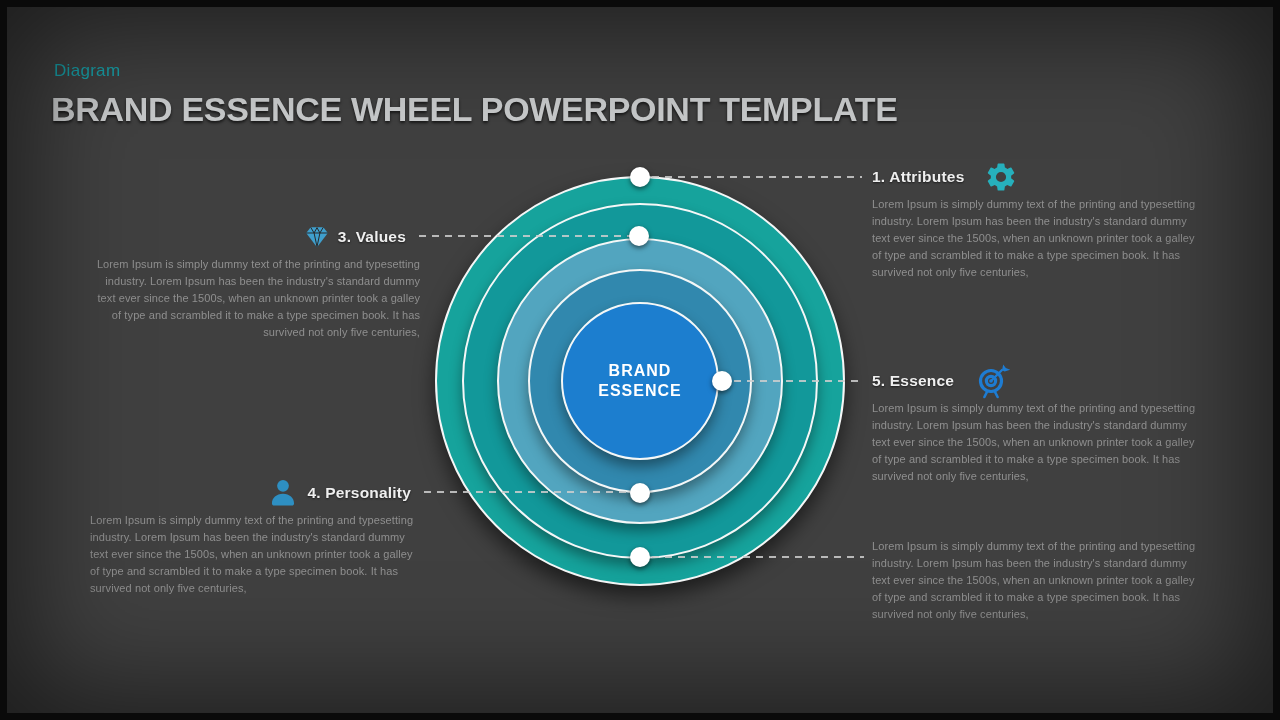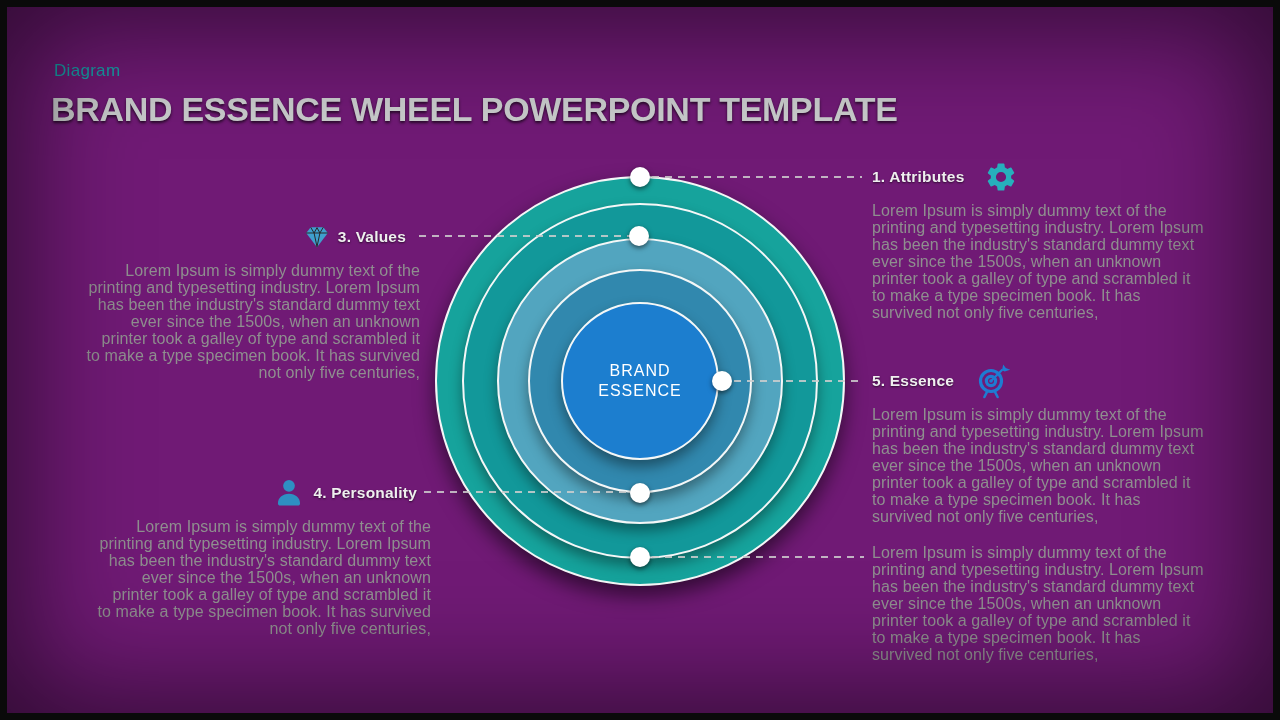--- a/index.html
+++ b/index.html
@@ -1,21 +1,21 @@
 <!DOCTYPE html>
 <html><head>
 <meta charset="utf-8">
 <style>
   * { margin:0; padding:0; box-sizing:border-box; }
   html,body { width:1280px; height:720px; background:#000; }
   body { font-family:"Liberation Sans","DejaVu Sans",sans-serif; }
 
   .slide{
     position:relative; width:1280px; height:720px;
-    background:#701a75; overflow:hidden;
+    background:#404040; overflow:hidden;
   }
   .frame{
     position:absolute; inset:0; pointer-events:none; z-index:60;
     box-shadow: inset 0 0 0 7px #0a0a0a, inset 0 0 110px 28px rgba(0,0,0,.55);
   }
 
   
   .eyebrow{
     position:absolute; left:54px; top:61px;
     font-size:17px; color:#18a3ac; letter-spacing:.3px;
@@ -32,21 +32,21 @@
           border:2px solid #f4f7f7; box-shadow:0 10px 20px rgba(0,0,0,.55); }
   .ring2{ left:462px; top:203px; width:356px; height:356px; background:#12989a;
           border:2px solid #f4f7f7; box-shadow:0 7px 13px rgba(0,0,0,.38); }
   .ring3{ left:497px; top:238px; width:286px; height:286px; background:#52a5bf;
           border:2px solid #f4f7f7; box-shadow:0 7px 13px rgba(0,0,0,.38); }
   .ring4{ left:528px; top:269px; width:224px; height:224px; background:#3188ae;
           border:2px solid #f4f7f7; box-shadow:0 7px 13px rgba(0,0,0,.38); }
   .core{ left:561px; top:302px; width:158px; height:158px; background:#1c7ecf;
          border:2px solid #f4f7f7; box-shadow:0 7px 13px rgba(0,0,0,.4);
          display:flex; flex-direction:column; align-items:center; justify-content:center; }
-  .core span{ color:#fff; font-weight:normal; font-size:16px; letter-spacing:1px; line-height:20px; }
+  .core span{ color:#fff; font-weight:bold; font-size:16px; letter-spacing:1px; line-height:20px; }
 
   .dot{ position:absolute; width:20px; height:20px; border-radius:50%; background:#fff;
         box-shadow:0 2px 5px rgba(0,0,0,.55); z-index:20; }
   .dot1{ left:630px; top:167px; }
   .dot2{ left:629px; top:226px; }
   .dot3{ left:712px; top:371px; }
   .dot4{ left:630px; top:483px; }
   .dot5{ left:630px; top:547px; }
 
   .dash{ position:absolute; height:2px; z-index:15; opacity:.85;
@@ -56,27 +56,27 @@
   .dash3{ left:734px; top:380px; width:128px; }
   .dash4{ left:424px; top:491px; width:210px; }
   .dash5{ left:652px; top:556px; width:212px; }
 
   
   .sec{ position:absolute; width:333px; }
   .sec-attributes { left:872px; top:158px; }
   .sec-essence    { left:872px; top:362px; }
   .sec-benefits   { left:872px; top:538px; }
   .sec-values     { left:85px;  top:218px; width:335px; text-align:right; }
-  .sec-personality{ left:96px;  top:474px; width:335px; text-align:right; }
+  .sec-personality{ left:90px;  top:474px; width:335px; }
 
   .sec-head{ display:flex; align-items:center; gap:20px; height:38px; }
   .sec-left .sec-head{ justify-content:flex-end; gap:8px; padding-right:14px; }
   .sec-title{ font-size:15.5px; font-weight:bold; color:#efefef; letter-spacing:.2px;
               text-shadow:0 1px 2px rgba(0,0,0,.6); white-space:nowrap; }
-  .sec-body{ margin-top:6px; font-size:16px; line-height:17px; color:#8f8f8f; letter-spacing:.1px; }
+  .sec-body{ font-size:11px; line-height:17px; color:#8f8f8f; letter-spacing:.1px; }
   .icon{ display:inline-flex; flex:0 0 auto; }
 </style>
 </head>
 <body>
 
 <div class="slide">
 
   <div class="eyebrow">Diagram</div>
   <div class="title">BRAND ESSENCE WHEEL POWERPOINT TEMPLATE</div>
 

